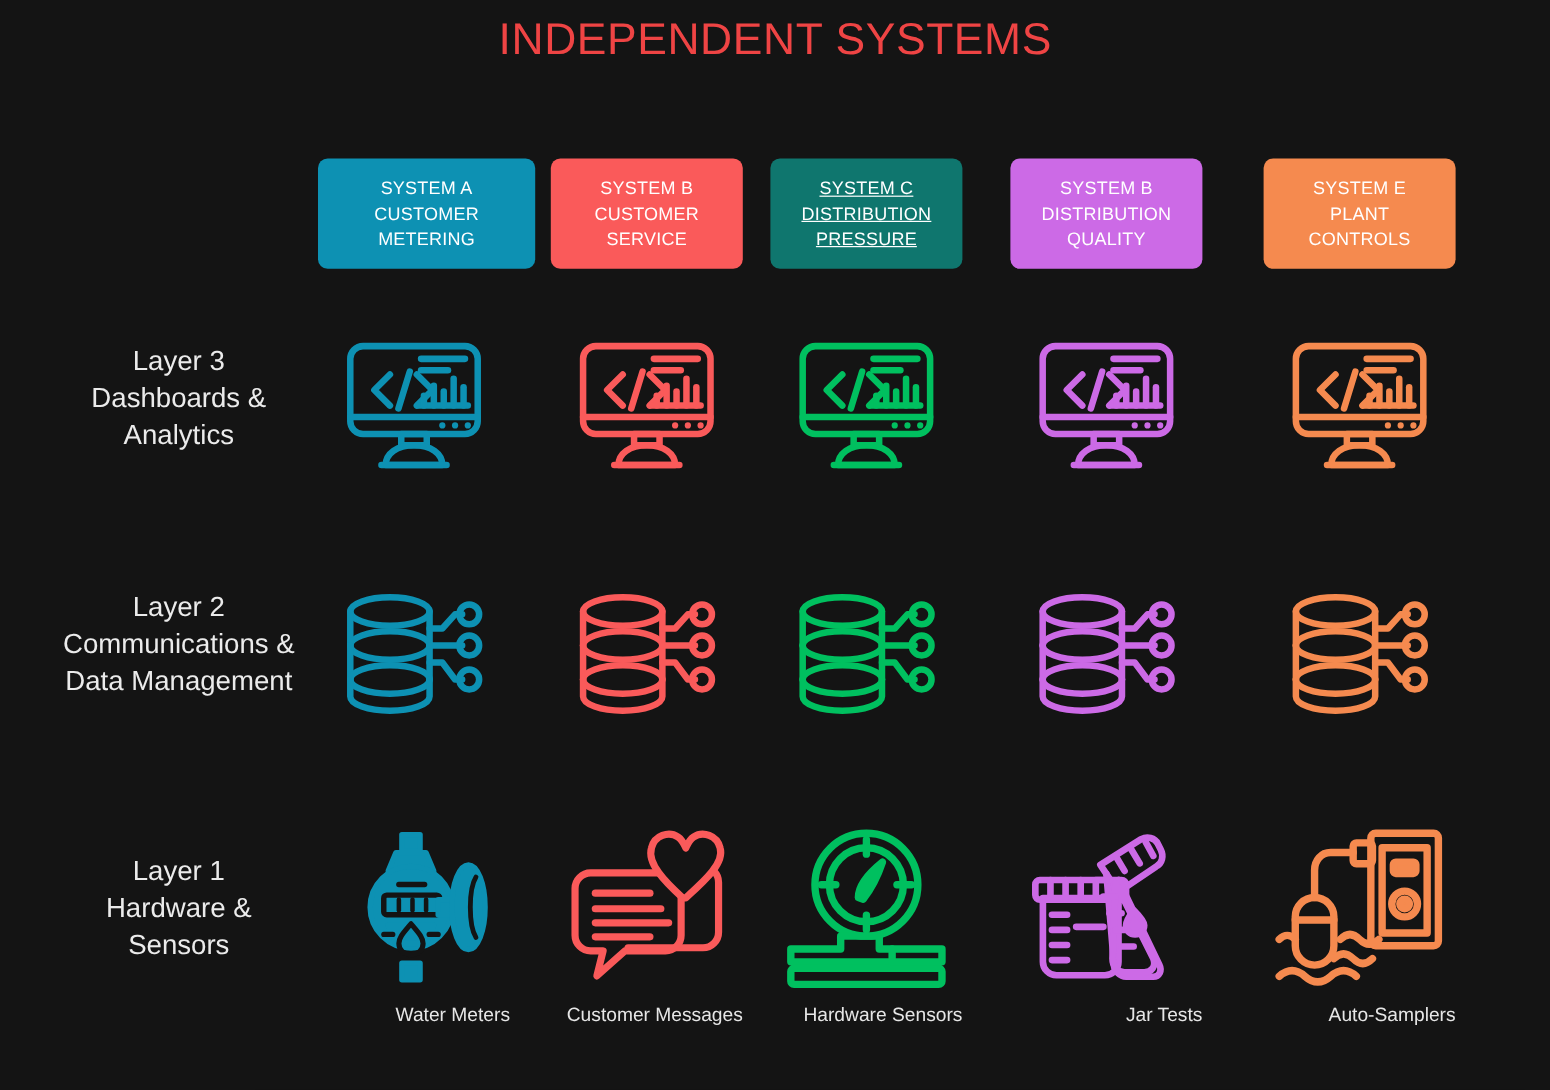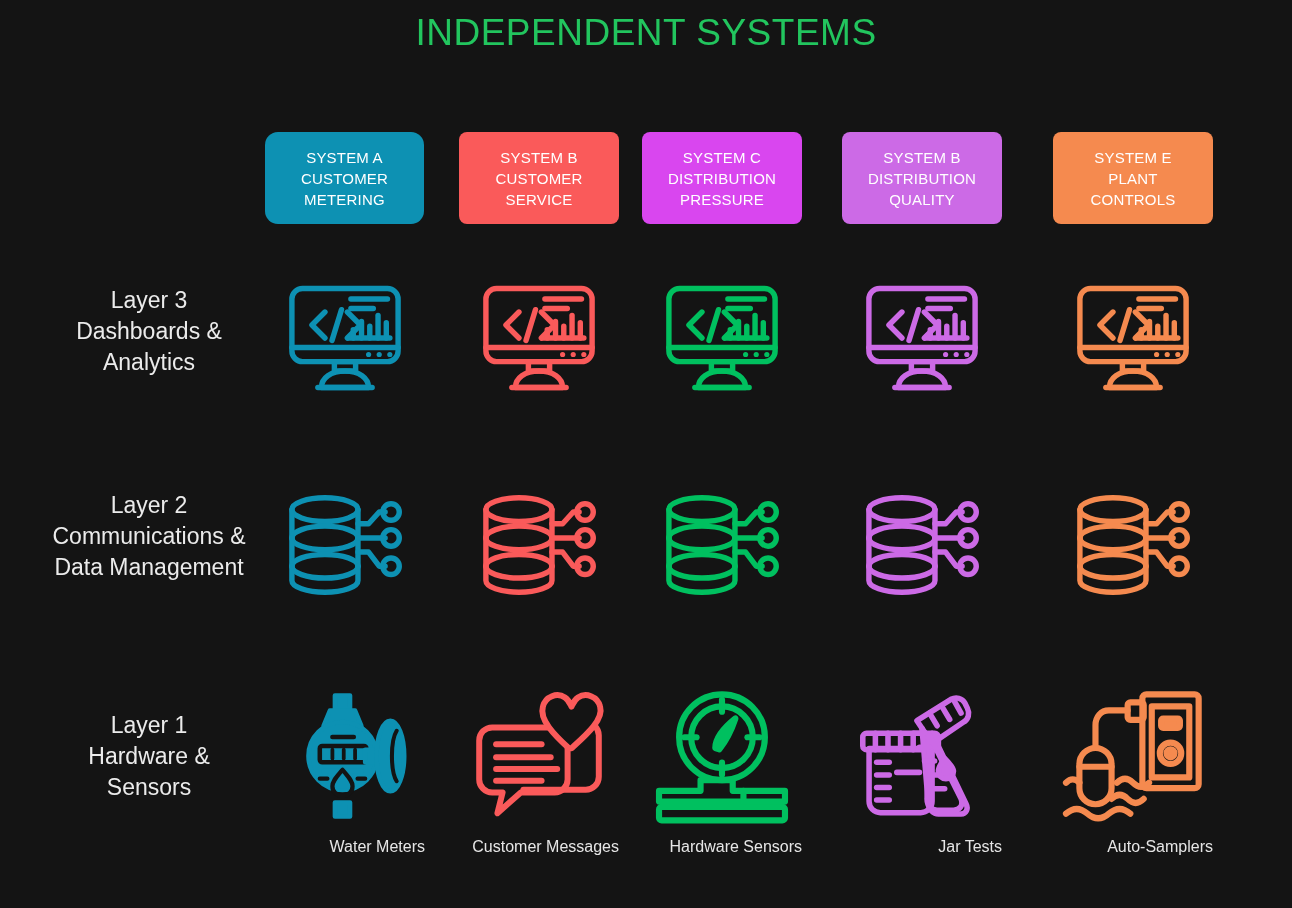--- a/index.html
+++ b/index.html
@@ -19,21 +19,21 @@
   
   #page-title {
     position: absolute;
     top: 12px;
     left: 0;
     width: 1292px;
     text-align: center;
     font-size: 37px;
     font-weight: 300;
     letter-spacing: 0.5px;
-    color: #22c55e;
+    color: #ef4444;
   }
   .col-0 { left: 265px; }
   .col-1 { left: 459px; }
   .col-2 { left: 642px; }
   .col-3 { left: 842px; }
   .col-4 { left: 1053px; }
 
   
   .sys-card {
     position: absolute;
@@ -44,21 +44,21 @@
     flex-direction: column;
     align-items: center;
     justify-content: center;
     color: #ffffff;
     font-size: 15px;
     font-weight: 400;
     line-height: 21px;
     text-align: center;
     letter-spacing: 0.2px;
   }
-  .sys-card.c0 { left: 265px; width: 159px; border-radius: 13px; }
+  .sys-card.c0 { left: 265px; width: 181px; }
   .sys-card.c1 { left: 459px; width: 160px; }
   .sys-card.c2 { left: 642px; width: 160px; }
   .sys-card.c3 { left: 842px; width: 160px; }
   .sys-card.c4 { left: 1053px; width: 160px; }
   .sys-card span { display: block; }
 
   
   .row-label {
     position: absolute;
     left: 0;
@@ -106,21 +106,21 @@
 <div class="sys-card c0" style="background: rgb(13, 145, 179);">
   <span>SYSTEM A</span>
   <span>CUSTOMER</span>
   <span>METERING</span>
 </div>
 <div class="sys-card c1" style="background: rgb(250, 90, 90);">
   <span>SYSTEM B</span>
   <span>CUSTOMER</span>
   <span>SERVICE</span>
 </div>
-<div class="sys-card c2" style="background: #d946ef;">
+<div class="sys-card c2" style="background: #0f766e; text-decoration: underline;">
   <span>SYSTEM C</span>
   <span>DISTRIBUTION</span>
   <span>PRESSURE</span>
 </div>
 <div class="sys-card c3" style="background: rgb(204, 106, 230);">
   <span>SYSTEM B</span>
   <span>DISTRIBUTION</span>
   <span>QUALITY</span>
 </div>
 <div class="sys-card c4" style="background: rgb(245, 138, 79);">

